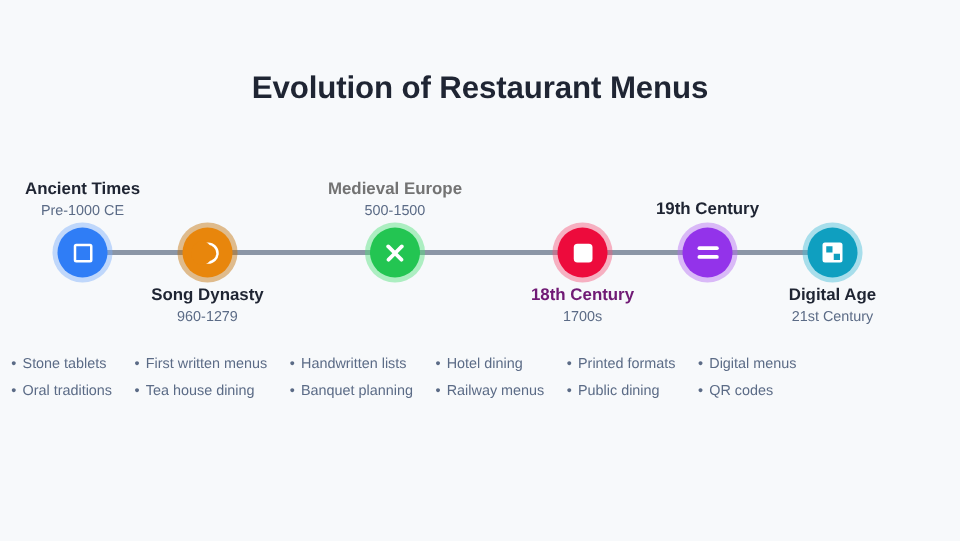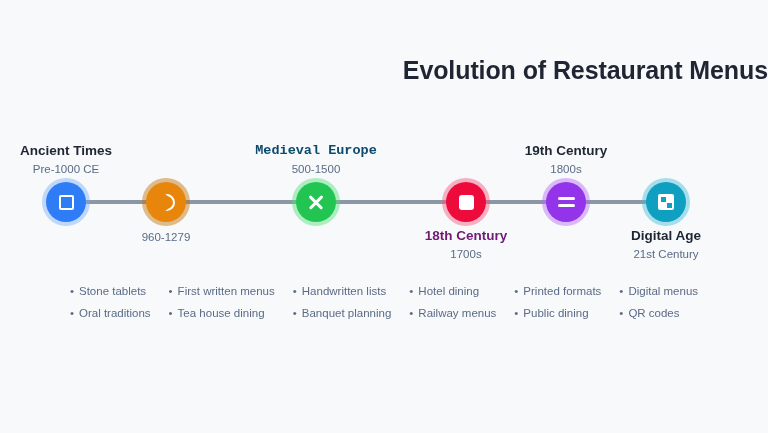--- a/index.html
+++ b/index.html
@@ -21,21 +21,21 @@
     width: 768px;
     height: 433px;
   }
 
   
   .page-title {
     position: absolute;
     left: 0;
     top: 56px;
     width: 768px;
-    text-align: right;
+    text-align: center;
     font-size: 25px;
     font-weight: bold;
     color: #1f2533;
     letter-spacing: -0.1px;
   }
 
   
   .timeline {
     position: absolute;
     left: 0;
@@ -189,21 +189,20 @@
   .glyph-qr i.a { left: 2.5px; top: 2.5px; }
   .glyph-qr i.b { right: 2.5px; bottom: 2.5px; }
 
   
   .bullets {
     position: absolute;
     left: 0;
     top: 286px;
     width: 768px;
     display: flex;
-    justify-content: center;
   }
   .bullet-col {
     padding: 0 9px;
     box-sizing: border-box;
   }
   .bullet-item {
     font-size: 11.5px;
     color: #5b6b86;
     line-height: 1;
     margin-bottom: 10px;
@@ -234,51 +233,51 @@
             <div class="node-title" style="color: rgb(31, 37, 51);">Ancient Times</div>
             <div class="node-sub" style="color: rgb(91, 107, 134);">Pre-1000 CE</div>
           </div>
         </div>
         <div class="node" style="left: 166px; top: 202px;">
           <div class="node-halo" style="background: rgb(194, 111, 5);"></div>
           <div class="node-circle" style="background: rgb(232, 134, 12);">
             <span class="glyph glyph-crescent" style="--c: #e8860c;"></span>
           </div>
           <div class="node-label below">
+            <div class="node-title" style="color: rgb(31, 37, 51);">Song Dynasty</div>
             <div class="node-sub" style="color: rgb(91, 107, 134);">960-1279</div>
           </div>
         </div>
         <div class="node" style="left: 316px; top: 202px;">
           <div class="node-halo" style="background: rgb(79, 224, 122);"></div>
           <div class="node-circle" style="background: rgb(35, 197, 82);">
             <span class="glyph glyph-x"></span>
           </div>
           <div class="node-label above">
-            <div class="node-title" style="color: #0c4a6e; font-family: Liberation Mono, monospace;">Medieval Europe</div>
+            <div class="node-title" style="color: #737373;">Medieval Europe</div>
             <div class="node-sub" style="color: rgb(91, 107, 134);">500-1500</div>
           </div>
         </div>
         <div class="node" style="left: 466px; top: 202px;">
           <div class="node-halo" style="background: rgb(245, 86, 122);"></div>
           <div class="node-circle" style="background: rgb(237, 11, 60);">
             <span class="glyph glyph-square-fill"></span>
           </div>
           <div class="node-label below">
             <div class="node-title" style="color: #701a75;">18th Century</div>
             <div class="node-sub" style="color: rgb(91, 107, 134);">1700s</div>
           </div>
         </div>
         <div class="node" style="left: 566px; top: 202px;">
           <div class="node-halo" style="background: rgb(180, 107, 242);"></div>
           <div class="node-circle" style="background: rgb(147, 51, 234);">
             <span class="glyph glyph-equals"></span>
           </div>
           <div class="node-label above">
             <div class="node-title" style="color: rgb(31, 37, 51);">19th Century</div>
-            <div class="node-sub" style="color: rgb(91, 107, 134);">1800s</div>
           </div>
         </div>
         <div class="node" style="left: 666px; top: 202px;">
           <div class="node-halo" style="background: rgb(69, 189, 214);"></div>
           <div class="node-circle" style="background: rgb(15, 159, 192);">
             <span class="glyph glyph-qr">
               <i class="a" style="background: rgb(15, 159, 192);"></i>
               <i class="b" style="background: rgb(15, 159, 192);"></i>
             </span>
           </div>

